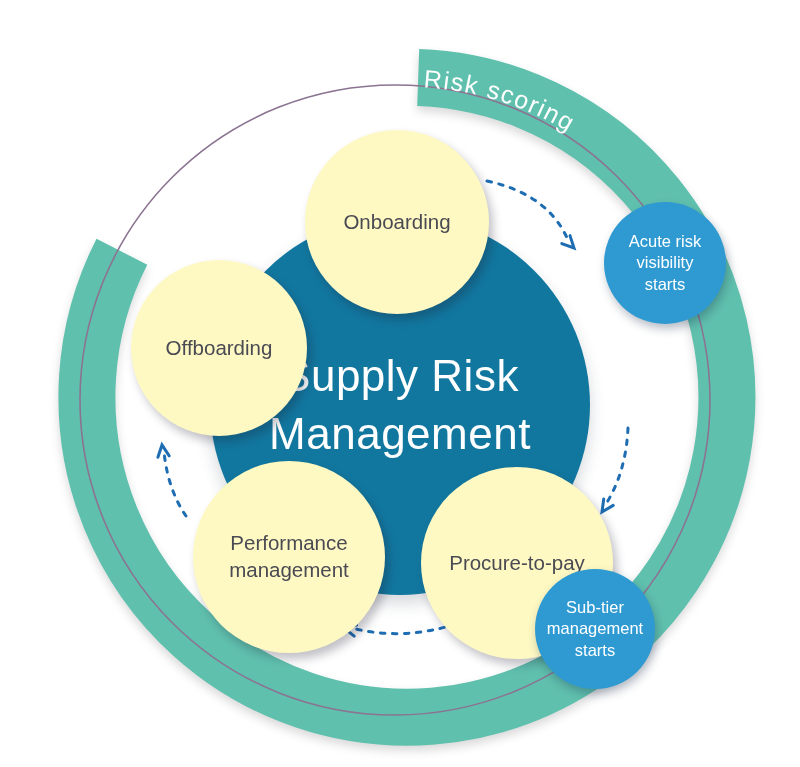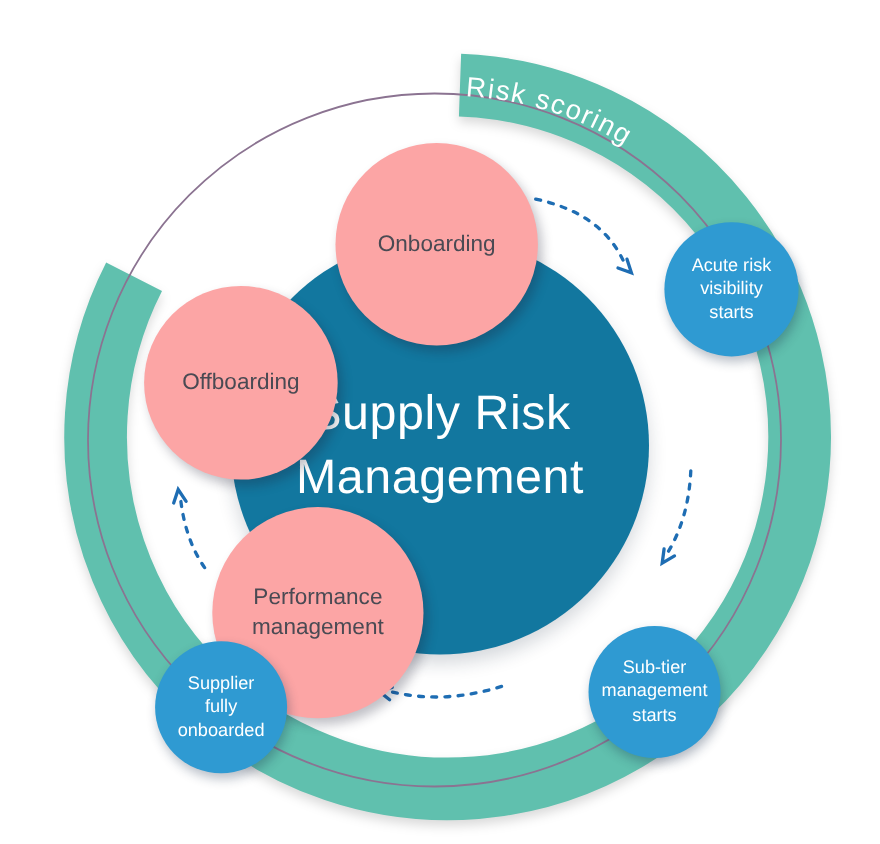--- a/index.html
+++ b/index.html
@@ -16,21 +16,21 @@
   .label{white-space:pre-line;}
   
   .hub{
     left:210px;top:215px;width:380px;height:380px;
     background:#12779f;color:#ffffff;
     box-shadow:0 8px 16px rgba(20,40,60,0.18);
   }
   .hub .label{font-size:44px;line-height:1.32;letter-spacing:.5px;font-weight:400;}
   
   .proc{
-    background:#fca5a5;color:#4a4a53;
+    background:#fef9c3;color:#4a4a53;
     box-shadow:4px 6px 10px rgba(30,30,50,0.28);
   }
   .proc .label{font-size:20.5px;line-height:1.3;}
   .proc-onboarding{left:305px;top:130px;width:184px;height:184px;}
   .proc-source{left:487px;top:284px;width:180px;height:180px;}
   .proc-procure{left:421px;top:467px;width:192px;height:192px;}
   .proc-performance{left:193px;top:461px;width:192px;height:192px;}
   .proc-offboarding{left:131px;top:260px;width:176px;height:176px;}
   
   .note{
@@ -86,37 +86,35 @@
   </svg>
 
   <div class="circle hub">
     <div class="label">Supply Risk
 Management</div>
   </div>
 
   <div class="circle proc proc-onboarding">
     <div class="label">Onboarding</div>
   </div>
+  <div class="circle proc proc-procure">
+    <div class="label">Procure-to-pay</div>
+  </div>
   <div class="circle proc proc-performance">
     <div class="label">Performance
 management</div>
   </div>
   <div class="circle proc proc-offboarding">
     <div class="label">Offboarding</div>
   </div>
 
   <div class="circle note note-acute">
     <div class="label">Acute risk
 visibility
 starts</div>
   </div>
   <div class="circle note note-subtier">
     <div class="label">Sub-tier
 management
 starts</div>
   </div>
-  <div class="circle note note-supplier">
-    <div class="label">Supplier
-fully
-onboarded</div>
-  </div>
 
 </div>
 
 </body></html>

